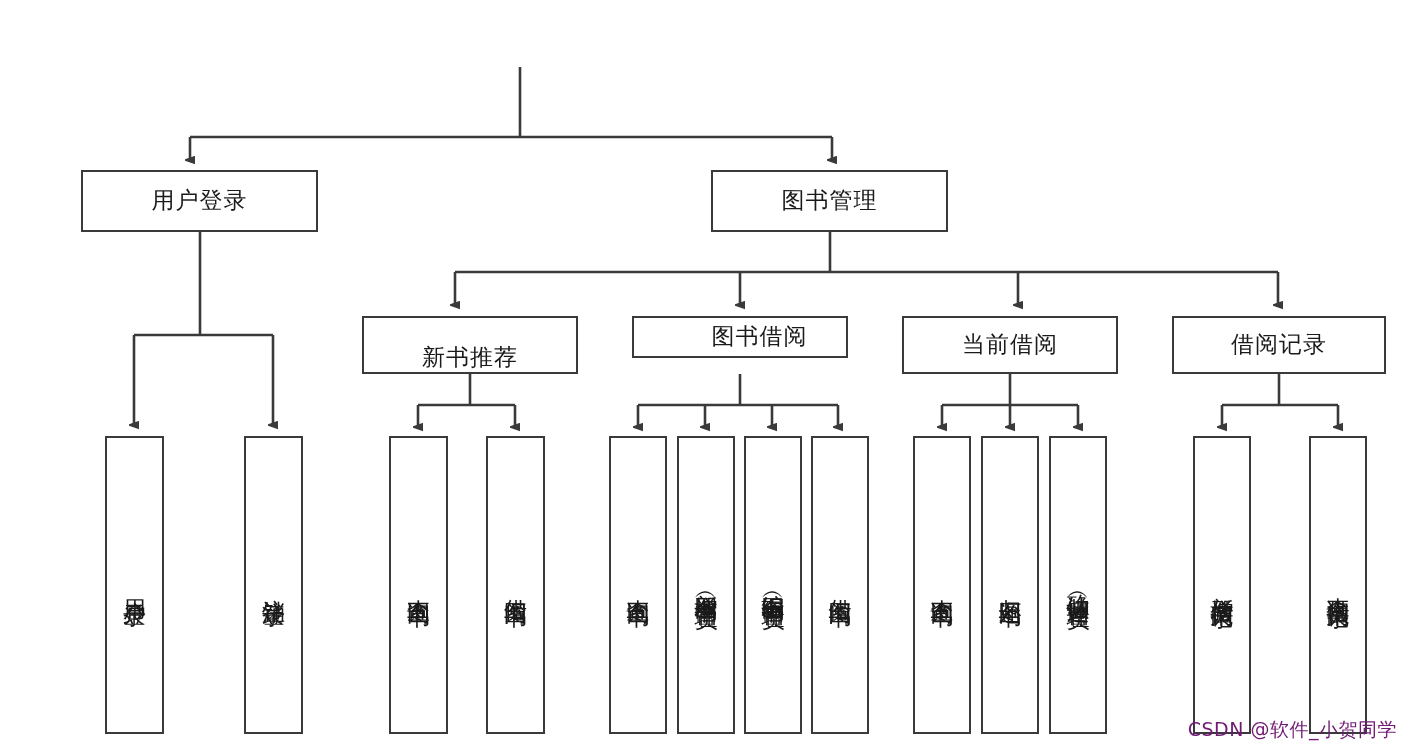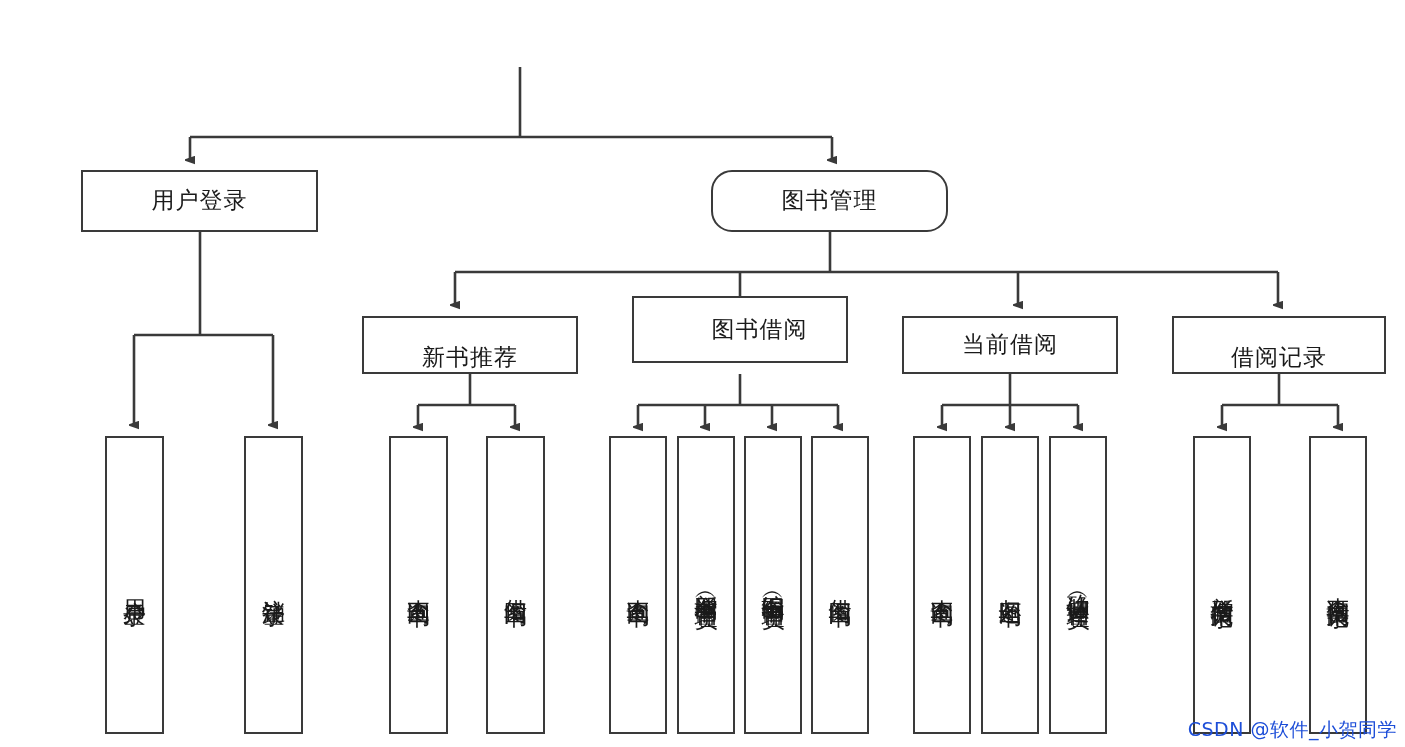--- a/index.html
+++ b/index.html
@@ -58,21 +58,21 @@
   }
   .node-label {
     display: block;
     white-space: nowrap;
   }
   #watermark {
     position: absolute;
     right: 8px;
     bottom: 4px;
     font-size: 19px;
-    color: #1d4ed8;
+    color: #701a75;
     letter-spacing: 0.5px;
     z-index: 5;
     white-space: nowrap;
     font-family: "DejaVu Sans", "Liberation Sans", sans-serif;
   }
 </style>
 </head>
 <body>
 
 <div id="diagram-root">
@@ -124,34 +124,34 @@
       <path d="M1222,405 L1338,405"></path>
       <path d="M1222,405 L1222,427" marker-end="url(#arrowhead)"></path>
       <path d="M1338,405 L1338,427" marker-end="url(#arrowhead)"></path>
     </g>
   </svg>
 
 
   <div class="node-box horiz" style="left:81px; top:170px; width:237px; height:62px;">
     <span class="node-label">用户登录</span>
   </div>
-  <div class="node-box horiz" style="left:711px; top:170px; width:237px; height:62px;border-radius:21px;">
+  <div class="node-box horiz" style="left:711px; top:170px; width:237px; height:62px;">
     <span class="node-label">图书管理</span>
   </div>
 
   <div class="node-box horiz" style="left:362px; top:316px; width:216px; height:58px;align-items:flex-end;">
     <span class="node-label">新书推荐</span>
   </div>
-  <div class="node-box horiz" style="left:632px; top:296px; width:216px; height:67px;padding-left:39px;">
+  <div class="node-box horiz" style="left:632px; top:316px; width:216px; height:42px;padding-left:39px;">
     <span class="node-label">图书借阅</span>
   </div>
   <div class="node-box horiz" style="left:902px; top:316px; width:216px; height:58px;">
     <span class="node-label">当前借阅</span>
   </div>
-  <div class="node-box horiz" style="left:1172px; top:316px; width:214px; height:58px;align-items:flex-end;">
+  <div class="node-box horiz" style="left:1172px; top:316px; width:214px; height:58px;">
     <span class="node-label">借阅记录</span>
   </div>
 
   <div class="node-box vert" style="left:105px; top:436px; width:59px; height:298px;">
     <span class="node-label">用户登录</span>
   </div>
   <div class="node-box vert" style="left:244px; top:436px; width:59px; height:298px;">
     <span class="node-label">注销登录</span>
   </div>
 

